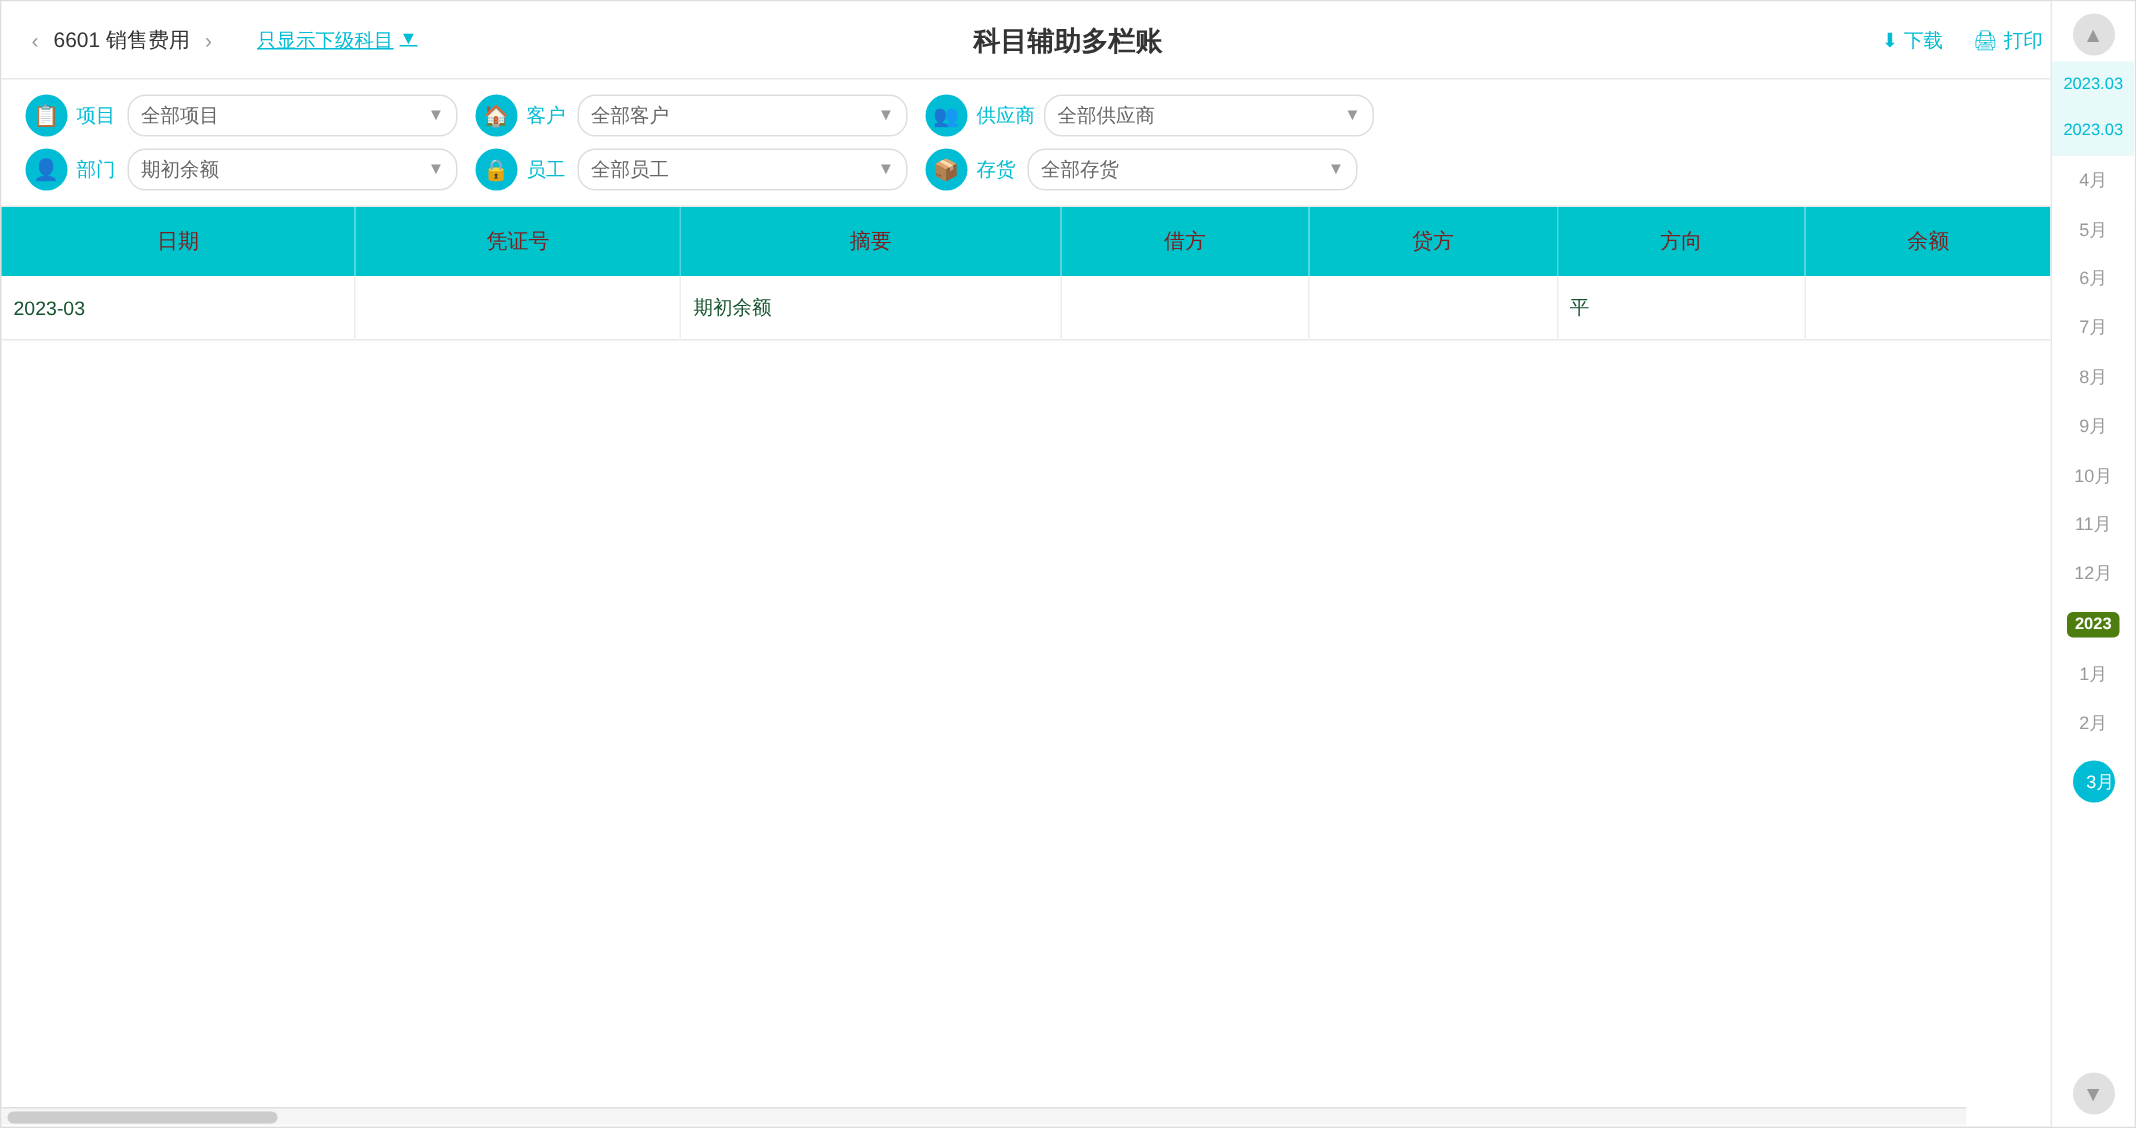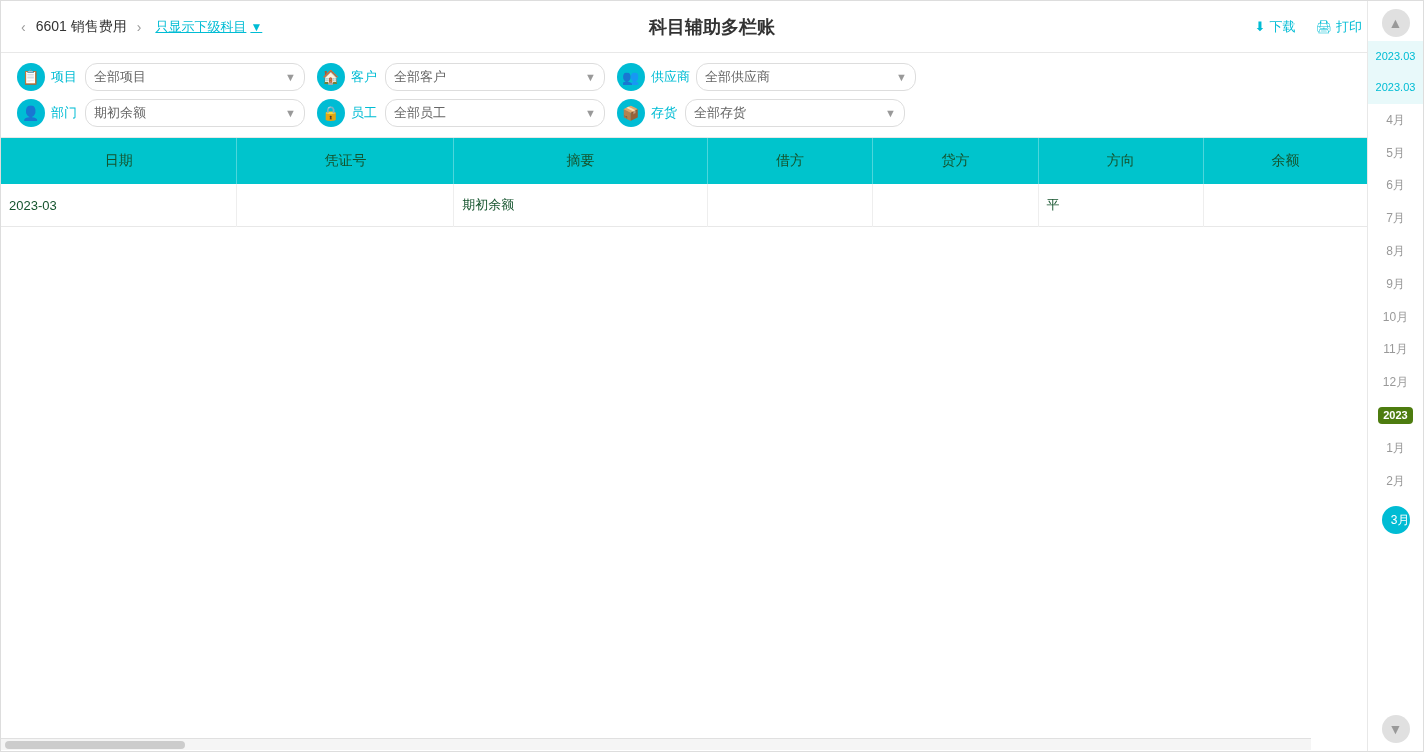--- a/index.html
+++ b/index.html
@@ -43,23 +43,22 @@
     .account-code {
       color: #333;
       font-size: 14px;
       font-weight: 500;
     }
     .show-sub-btn {
       color: #00bcd4;
       text-decoration: underline;
       cursor: pointer;
       font-size: 13px;
-      margin-left: 4px;
-      display: flex;
-      align-items: center;
+      margin-left: 20px;
+      display: flex;
       gap: 4px;
     }
     .show-sub-btn .arrow-down {
       font-size: 12px;
       color: #00bcd4;
     }
     .page-title {
       position: absolute;
       left: 50%;
       transform: translateX(-50%);
@@ -141,21 +140,21 @@
     .filter-select .chevron {
       color: #999;
       font-size: 11px;
     }
     .data-table {
       width: 100%;
       border-collapse: collapse;
     }
     .data-table thead tr {
       background: #00c4cc;
-      color: #14532d;
+      color: #7f1d1d;
     }
     .data-table thead th {
       padding: 14px 8px;
       text-align: center;
       font-weight: 500;
       font-size: 14px;
       border-right: 1px solid rgba(255,255,255,0.3);
     }
     .data-table thead th:last-child {
       border-right: none;

